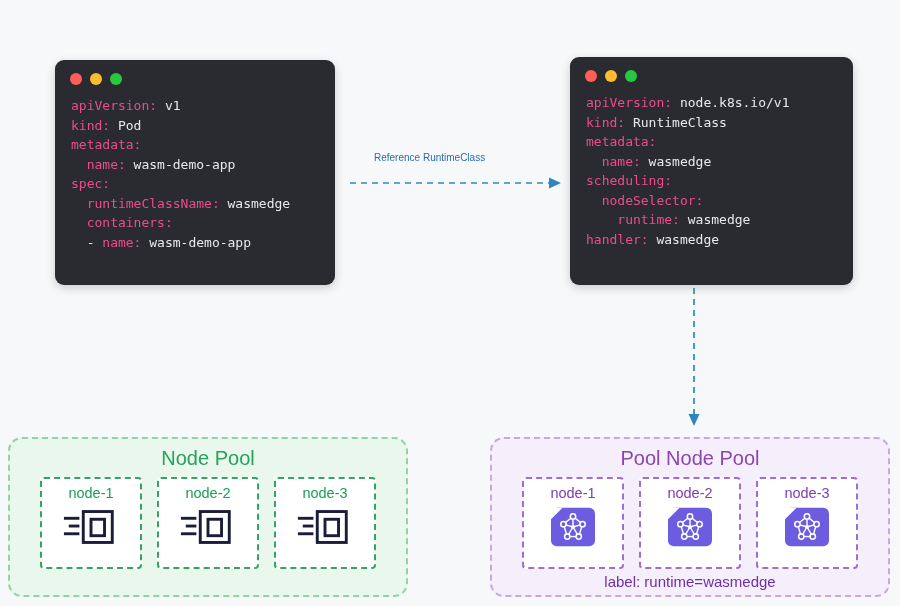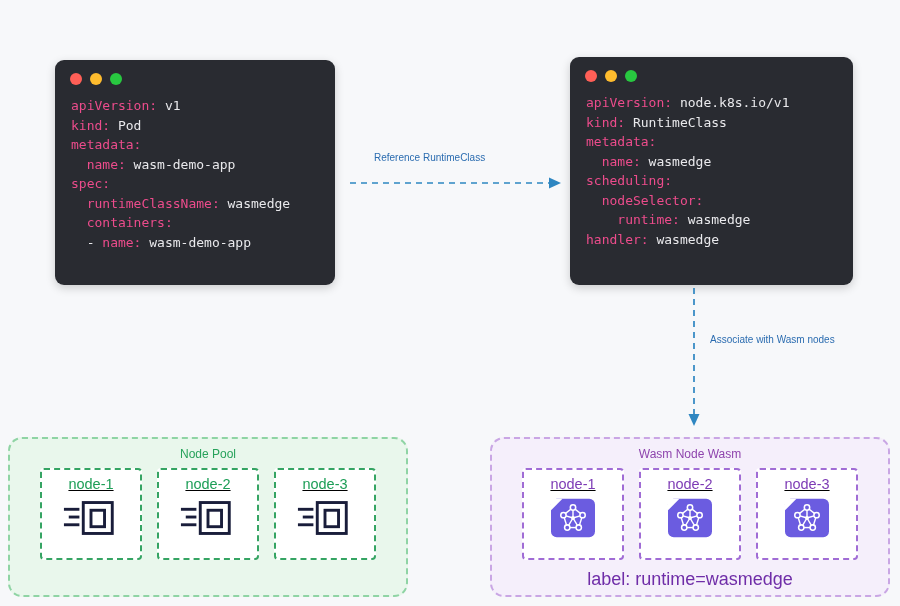--- a/index.html
+++ b/index.html
@@ -33,37 +33,37 @@
   
   .arrows { position:absolute; left:0; top:0; width:900px; height:606px; pointer-events:none; }
   .arrow-label { position:absolute; color:var(--arrow-text,#2b6cb0); font-size:10px; }
   .arrow-label.ref { left:374px; top:152px; }
   .arrow-label.assoc { left:710px; top:334px; }
 
   
   .pool { position:absolute; width:400px; height:160px; border-radius:14px; }
   .pool.green  { left:8px;   top:437px; background:#e9f7ec; border:2px dashed #8fd4a4; }
   .pool.purple { left:490px; top:437px; background:#f5effb; border:2px dashed #c9a6e4; }
-  .pool-title { text-align:center; margin-top:8px; font-size:12px; }
+  .pool-title { text-align:center; margin-top:8px; font-size:20px; }
   .pool.green  .pool-title { color:var(--green-title,#27a25b); }
   .pool.purple .pool-title { color:var(--purple-title,#8e44ad); }
   .nodes { display:flex; justify-content:center; gap:15px; margin-top:7px; }
   .node {
     width:102px; height:92px; background:#ffffff; border-radius:4px;
-    display:flex; flex-direction:column; align-items:center;text-decoration:underline;
+    display:flex; flex-direction:column; align-items:center;
   }
   .pool.green  .node { border:2px dashed #35a463; }
   .pool.purple .node { border:2px dashed #a06cd5; }
   .node-label { font-size:14.5px; margin-top:6px; }
   .pool.green  .node-label { color:#1d9e57; }
   .pool.purple .node-label { color:#7d3bb5; }
   .node-icon { margin-top:4px; }
   .pool-footer {
     position:absolute; bottom:5px; left:0; width:100%;
-    text-align:center; font-size:18px; color:#6f2da8;
+    text-align:center; font-size:15px; color:#6f2da8;
   }
 </style>
 </head>
 <body>
 
 <div class="stage">
 
   <div class="window pod">
     <div class="dots">
       <span class="dot red"></span>
@@ -86,21 +86,20 @@
     <g>
       <line x1="350" y1="183" x2="549" y2="183" style="stroke:var(--arrow,#2e86c1)" stroke-width="1.7" stroke-dasharray="6 5"></line>
       <polygon points="549,177.5 561,183 549,188.5" style="fill:var(--arrow,#2e86c1)"></polygon>
     </g>
     <g>
       <line x1="694" y1="288" x2="694" y2="414" style="stroke:var(--arrow,#2e86c1)" stroke-width="1.7" stroke-dasharray="6 5"></line>
       <polygon points="688.5,414 699.5,414 694,426" style="fill:var(--arrow,#2e86c1)"></polygon>
     </g>
   </svg>
   <div class="arrow-label ref">Reference RuntimeClass</div>
-  <div class="arrow-label assoc">Associate with Wasm nodes</div>
 
   <div class="pool green">
     <div class="pool-title">Node Pool</div>
     <div class="nodes">
 
       <div class="node">
         <div class="node-label">node-1</div>
         <svg class="node-icon" width="58" height="44" viewBox="0 0 60 44">
           <g fill="none" stroke="#191d3a" stroke-width="3">
             <line x1="2" y1="13" x2="18" y2="13"></line>
@@ -135,21 +134,21 @@
             <rect x="22" y="6" width="30" height="32"></rect>
             <rect x="30" y="14" width="14" height="17"></rect>
           </g>
         </svg>
       </div>
 
     </div>
   </div>
 
   <div class="pool purple">
-    <div class="pool-title">Wasm Node Wasm</div>
+    <div class="pool-title">Pool Node Pool</div>
     <div class="nodes">
 
       <div class="node">
         <div class="node-label">node-1</div>
         <svg class="node-icon" width="46" height="44" viewBox="0 0 48 46">
           <rect x="1" y="3" width="46" height="40" rx="6" fill="#6b5ce0"></rect>
           <polygon points="1,3 13,3 1,15" fill="#ffffff"></polygon>
           <g stroke="#ffffff" stroke-width="1.5">
             <line x1="24" y1="23" x2="24" y2="12"></line>
             <line x1="24" y1="23" x2="14" y2="20"></line>

